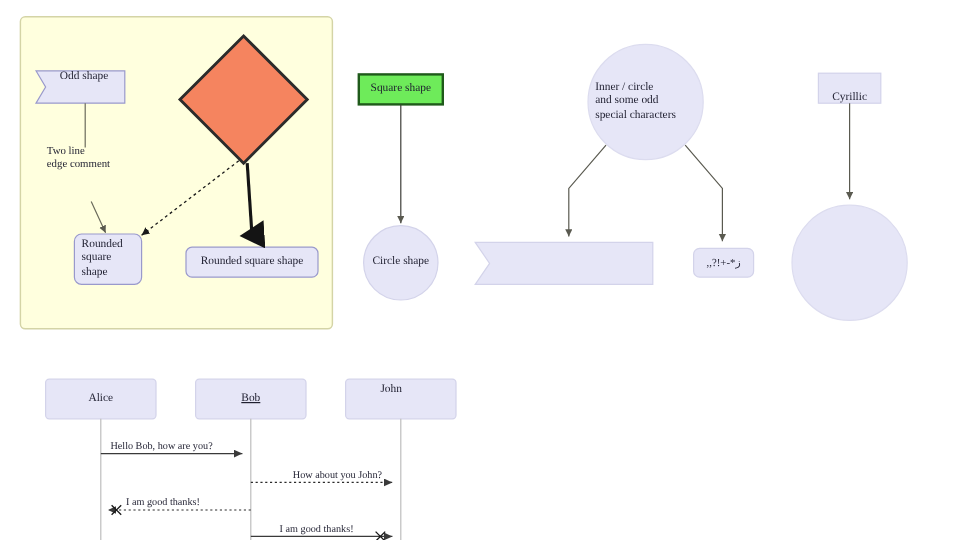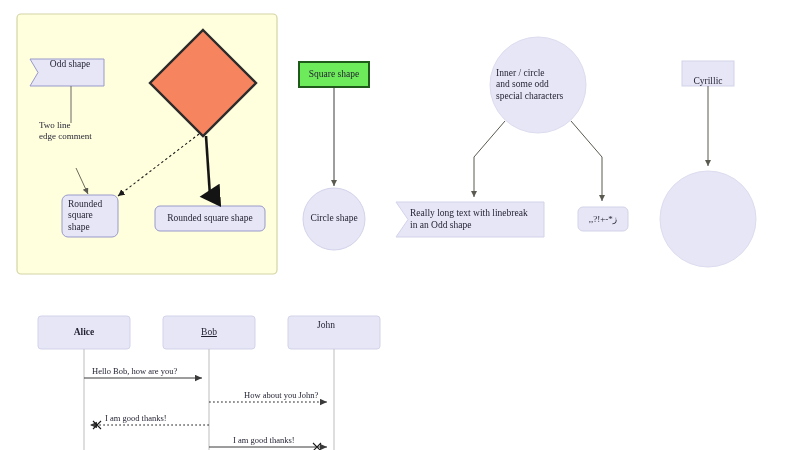--- a/index.html
+++ b/index.html
@@ -150,29 +150,27 @@
 edge comment</div>
 
   <div class="node-label" style="left:299px; top:62px; width:70px; height:25px;border-radius:12px;">Square shape</div>
 
   <div class="node-label" style="left:303px; top:206px; width:62px; height:26px;">Circle shape</div>
 
   <div class="node-label" style="left:496px; top:58px; width:86px; height:54px; text-align:left; justify-content:flex-start;">Inner / circle
 and some odd
 special characters</div>
 
-  <div class="node-label" style="left:410px; top:203px; width:138px; height:33px; text-align:left; justify-content:flex-start;">Really long text with linebreak
-in an Odd shape</div>
 
   <div class="node-label" style="left:578px; top:207px; width:50px; height:24px; font-size:9px;">,,?!+-*ز</div>
 
   <div class="node-label" style="left:682px; top:61px; width:52px; height:41px;">Cyrillic</div>
 
 
-  <div class="node-label" style="left:38px; top:316px; width:92px; height:33px;font-weight:bold;">Alice</div>
+  <div class="node-label" style="left:38px; top:316px; width:92px; height:33px;">Alice</div>
   <div class="node-label" style="left:163px; top:316px; width:92px; height:33px;text-decoration:underline;">Bob</div>
   <div class="node-label" style="left:280px; top:316px; width:92px; height:20px;">John</div>
 
   <div class="seq-msg" style="left:92px; top:366px;">Hello Bob, how are you?</div>
   <div class="seq-msg" style="left:244px; top:390px;text-align:right;">How about you John?</div>
   <div class="seq-msg" style="left:105px; top:413px;">I am good thanks!</div>
   <div class="seq-msg" style="left:233px; top:435px;">I am good thanks!</div>
 
 </div>
 

